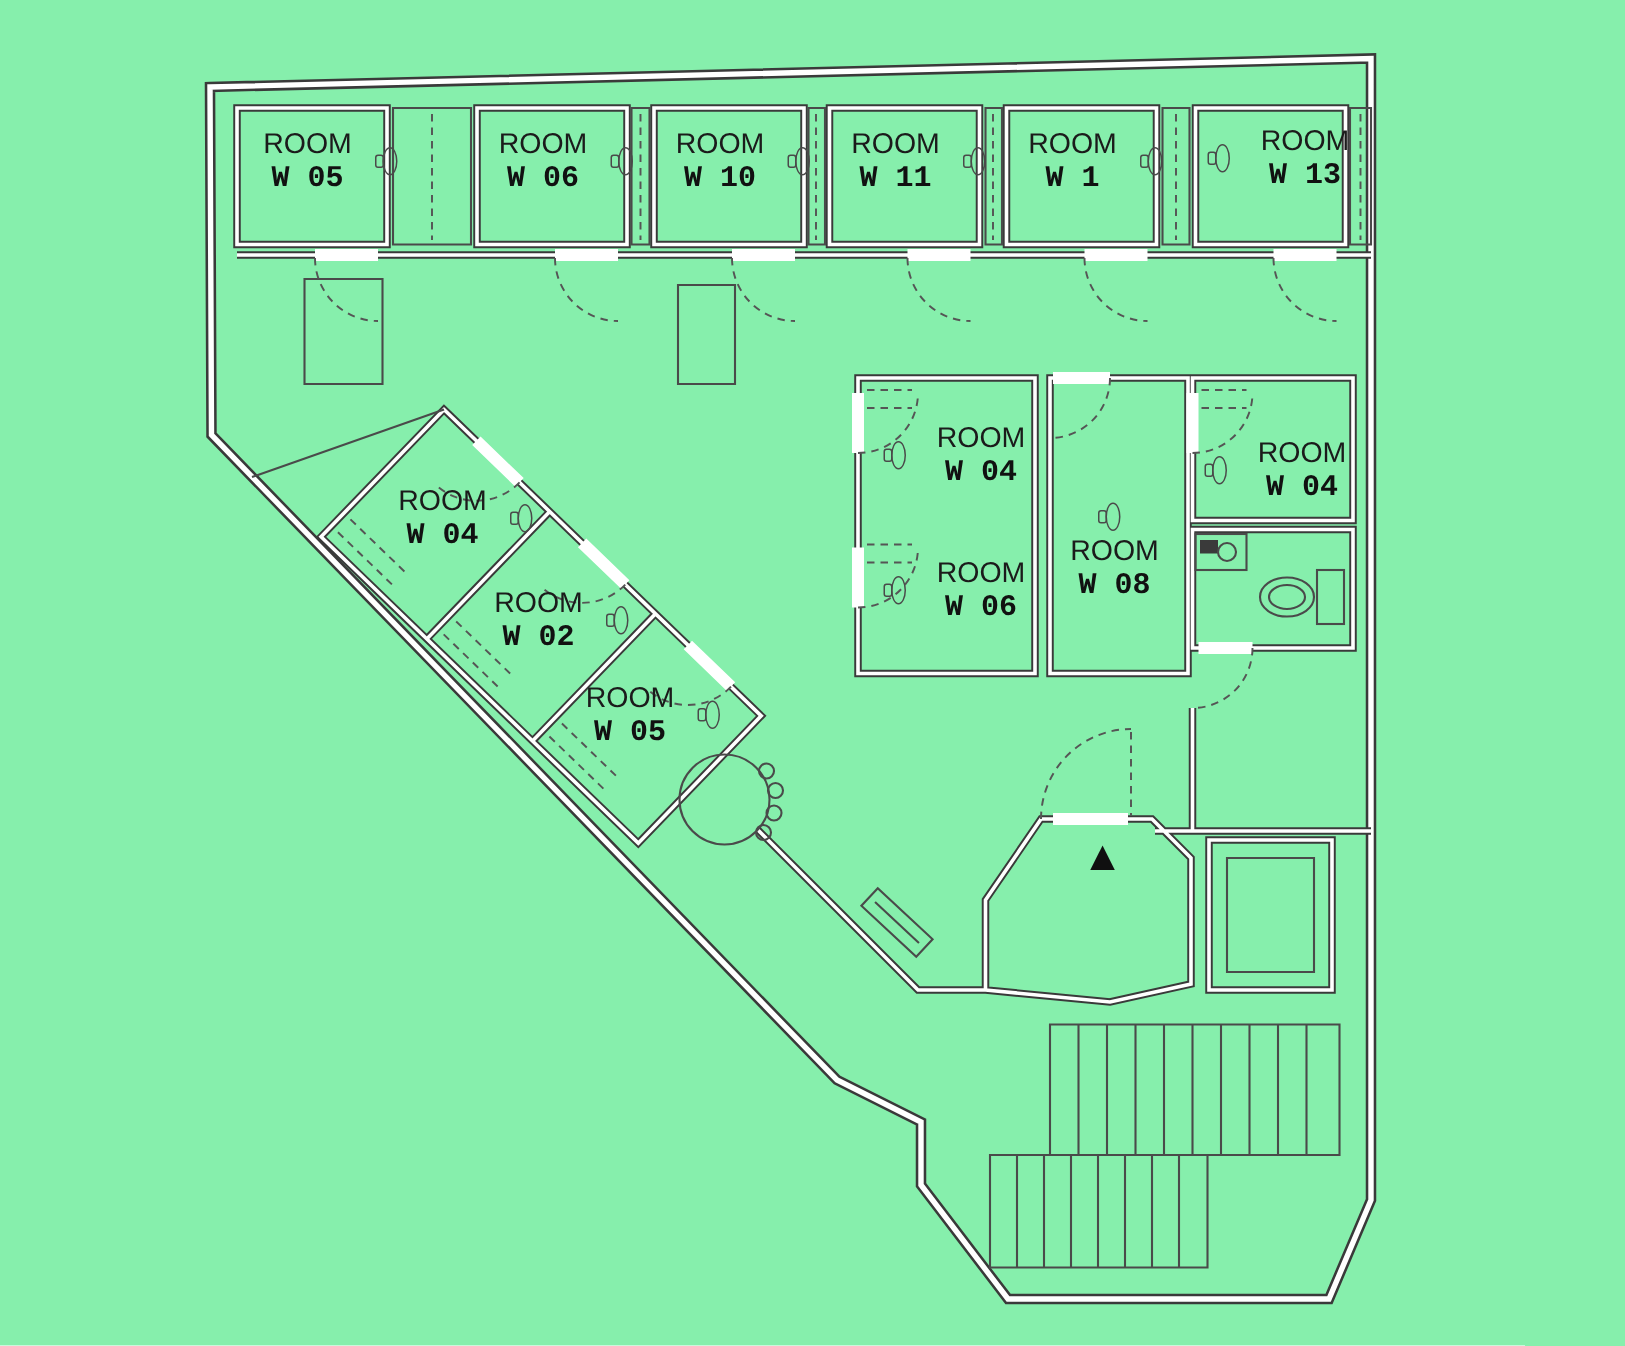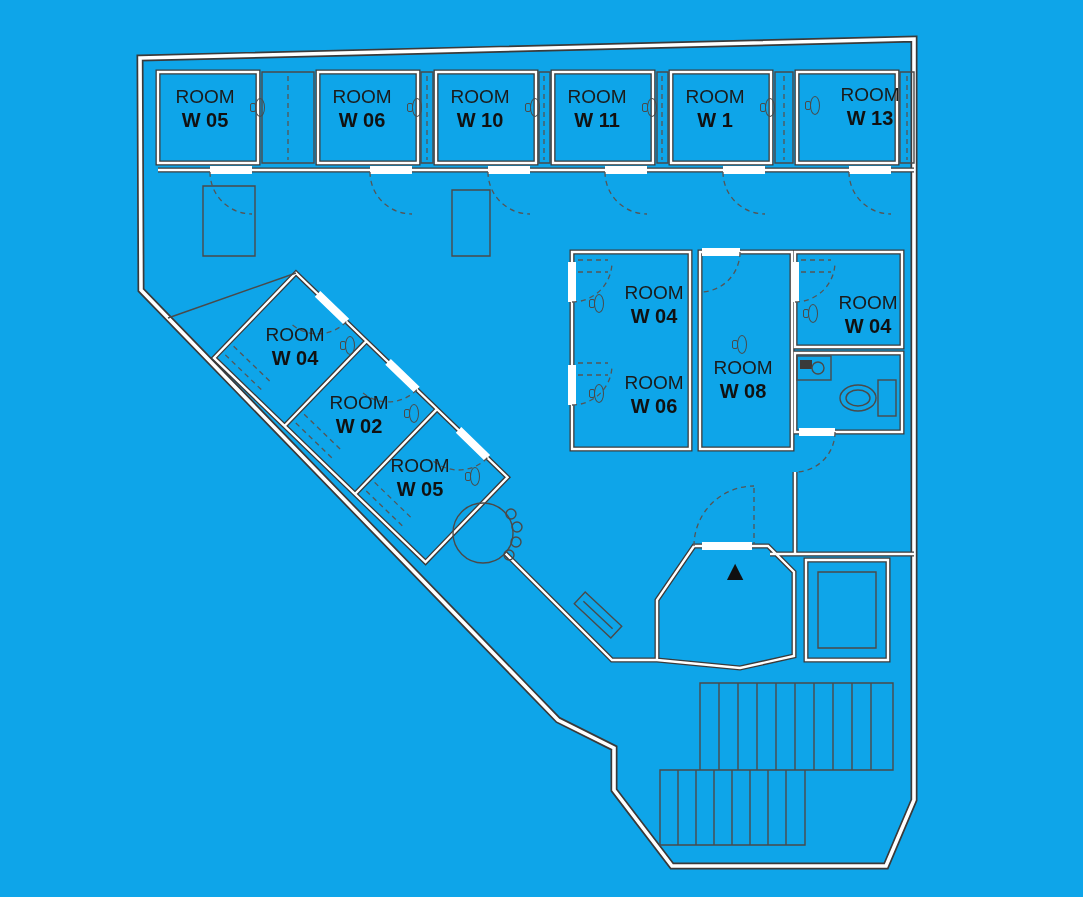--- a/index.html
+++ b/index.html
@@ -1,40 +1,40 @@
 <!DOCTYPE html>
 <html><head>
 <meta charset="utf-8">
 <style>
   html,body{margin:0;padding:0;background:#ffffff;}
   .plan{
     position:relative;
     width:1083px;height:897px;
-    background:#0ea5e9;
+    background:#86efac;
     font-family:"Liberation Sans", sans-serif;
     overflow:hidden;
   }
   .plan svg{position:absolute;left:0;top:0;}
 
   
   .wA  {stroke:#3a3a3a;stroke-width:7;fill:none;stroke-linejoin:miter;}
   .wAi {stroke:#ffffff;stroke-width:3.6;fill:none;stroke-linejoin:miter;}
   .wB  {stroke:#3a3a3a;stroke-width:5;fill:none;stroke-linejoin:miter;}
   .wBi {stroke:#ffffff;stroke-width:2.4;fill:none;stroke-linejoin:miter;}
   .gap {stroke:#ffffff;stroke-width:8;fill:none;}
   .thin{stroke:#4a4a4a;stroke-width:1.4;fill:none;}
   .dash{stroke:#555555;stroke-width:1.3;fill:none;stroke-dasharray:5 4;}
   .fillDark{fill:#3a3a3a;stroke:none;}
 
   
   .room-label{
     position:absolute;width:84px;text-align:center;color:#111111;
   }
   .room-label .rl1{display:block;font-size:19px;line-height:22px;color:#1b1b1b;}
-  .room-label .rl2{display:block;font-size:20px;line-height:24px;font-weight:bold;color:#111111;}
+  .room-label .rl2{display:block;font-size:20px;line-height:24px;font-weight:bold;color:#111111;font-family:Liberation Mono, monospace;}
 
   
   .handle{
     position:absolute;width:8px;height:17px;
     border:1.7px solid #4a4a4a;border-radius:50%;
   }
   .handle::after{
     content:"";position:absolute;left:-6px;top:4px;width:4px;height:7px;
     border:1.5px solid #4a4a4a;border-radius:2px;
   }

